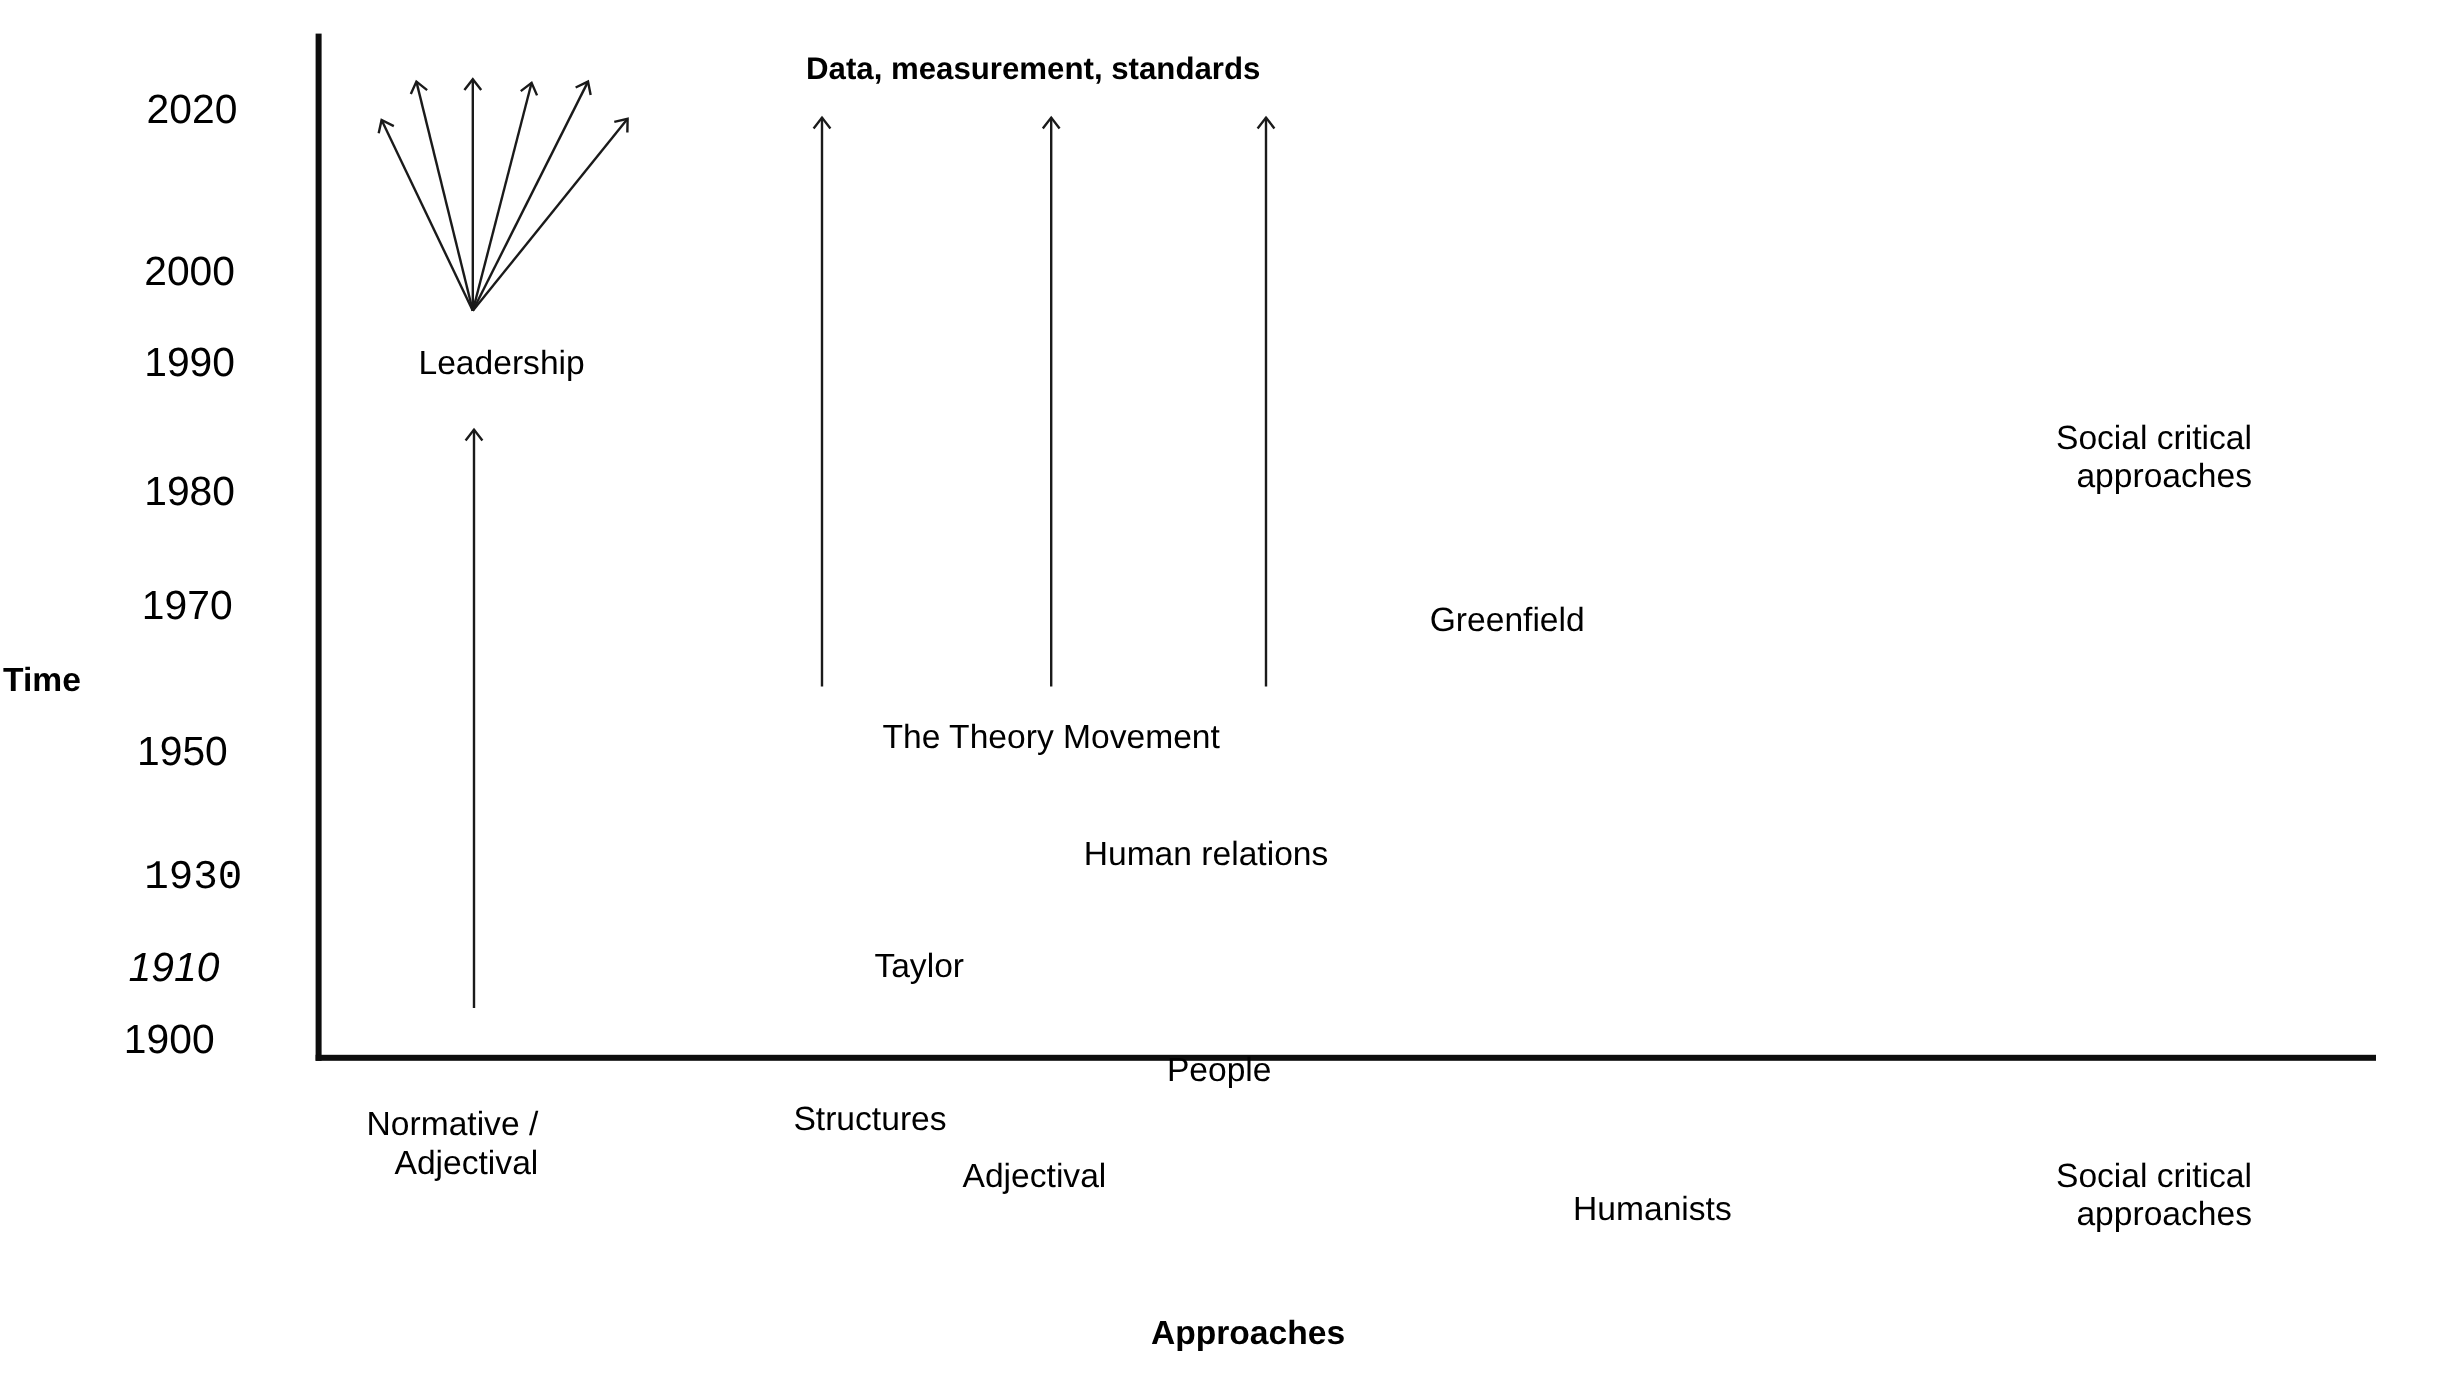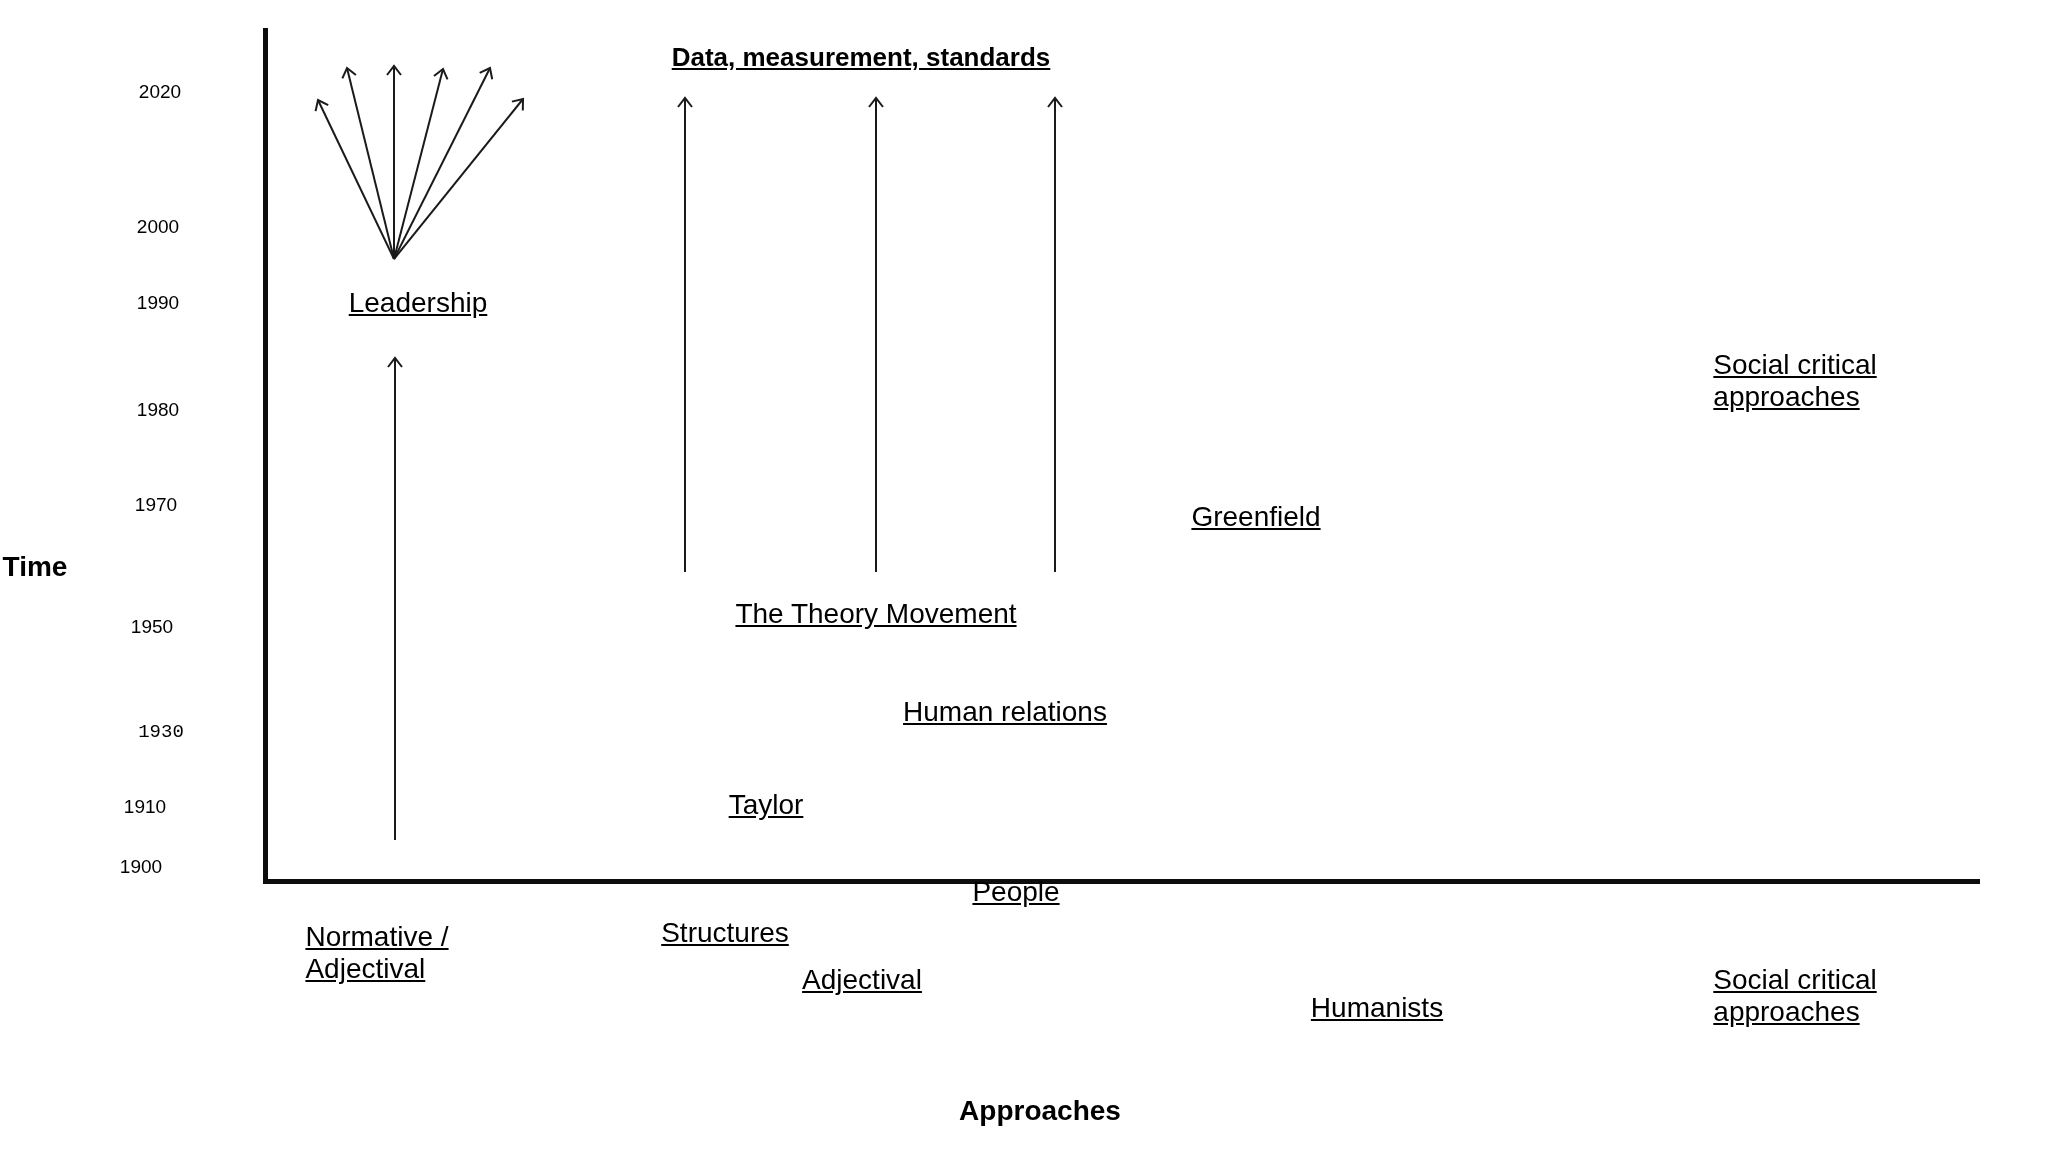--- a/index.html
+++ b/index.html
@@ -34,31 +34,30 @@
   }
   .x-axis {
     left: 263px;
     top: 879px;
     width: 1717px;
     height: 5px;
   }
   .year-tick {
     position: absolute;
     transform: translate(-50%, -50%);
-    font-size: 19px;
+    font-size: 34px;
     white-space: nowrap;
   }
   .diagram-label {
     position: absolute;
     transform: translate(-50%, -50%);
     font-size: 28px;
     line-height: 32px;
-    text-align: left;
+    text-align: right;
     white-space: nowrap;
-    text-decoration: underline;
   }
   .diagram-label.bold {
     font-weight: bold;
     font-size: 26px;
   }
   .axis-title {
     position: absolute;
     transform: translate(-50%, -50%);
     font-weight: bold;
     font-size: 28px;
@@ -100,21 +99,21 @@
   <div class="axis-line x-axis"></div>
 
   <div id="ticks-layer">
       <div class="year-tick" style="left: 160px; top: 92px;">2020</div>
       <div class="year-tick" style="left: 158px; top: 227px;">2000</div>
       <div class="year-tick" style="left: 158px; top: 303px;">1990</div>
       <div class="year-tick" style="left: 158px; top: 410px;">1980</div>
       <div class="year-tick" style="left: 156px; top: 505px;">1970</div>
       <div class="year-tick" style="left: 152px; top: 627px;">1950</div>
       <div class="year-tick" style="left: 161px; top: 732px; font-family: Liberation Mono, monospace;">1930</div>
-      <div class="year-tick" style="left: 145px; top: 807px;">1910</div>
+      <div class="year-tick" style="left: 145px; top: 807px; font-style: italic;">1910</div>
       <div class="year-tick" style="left: 141px; top: 867px;">1900</div>
     </div>
   <div id="labels-layer">
       <div class="diagram-label bold" style="left: 861px; top: 57px;">
         <div>Data, measurement, standards</div>
       </div>
       <div class="diagram-label" style="left: 418px; top: 303px;">
         <div>Leadership</div>
       </div>
       <div class="diagram-label" style="left: 876px; top: 614px;">

